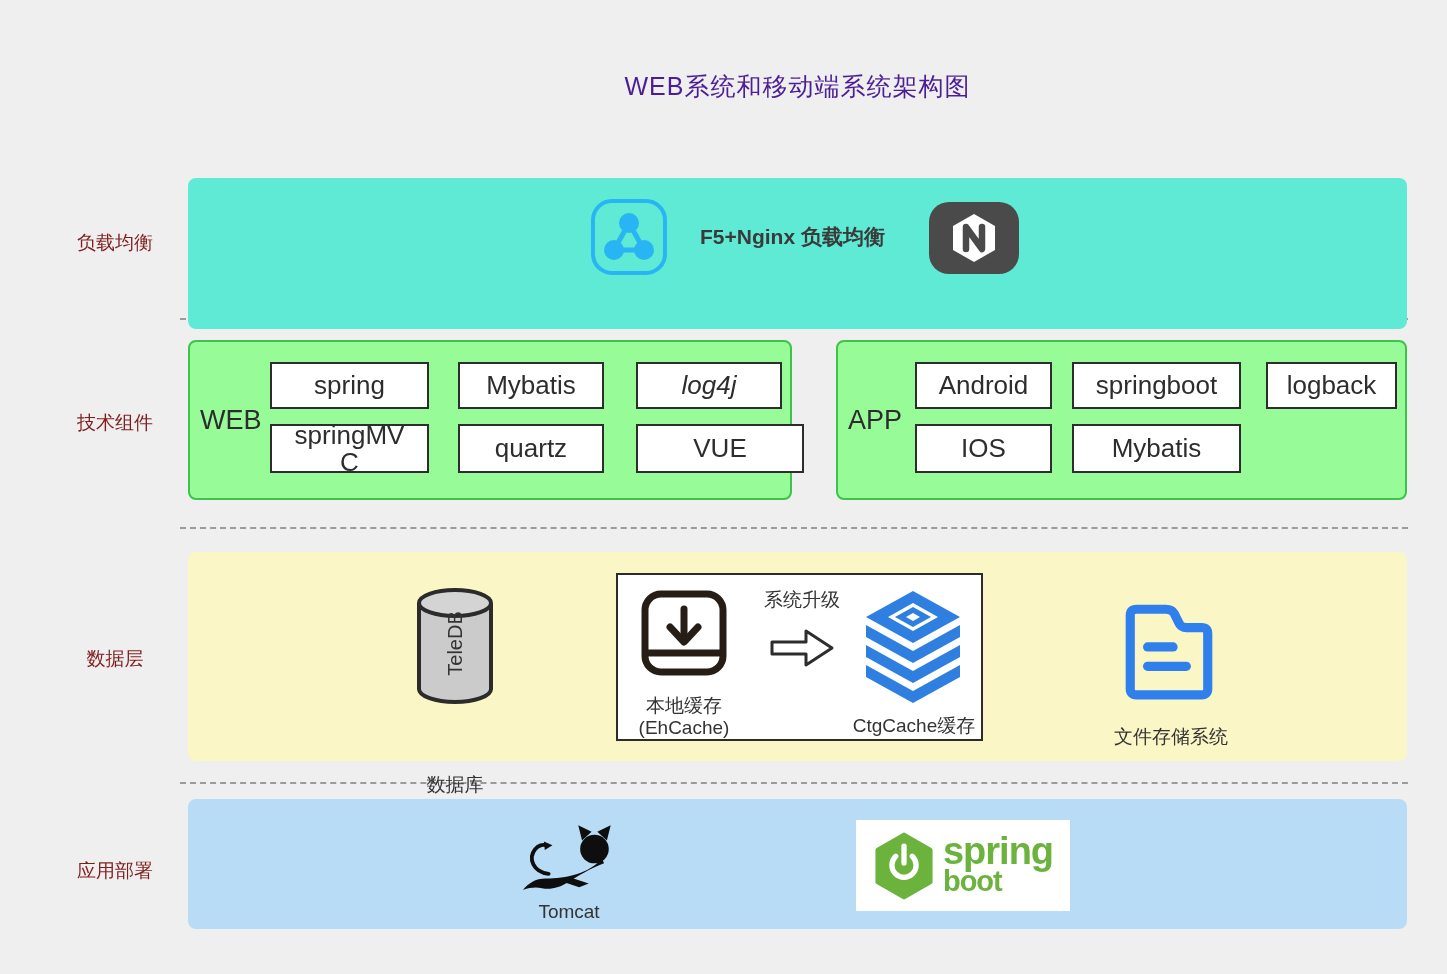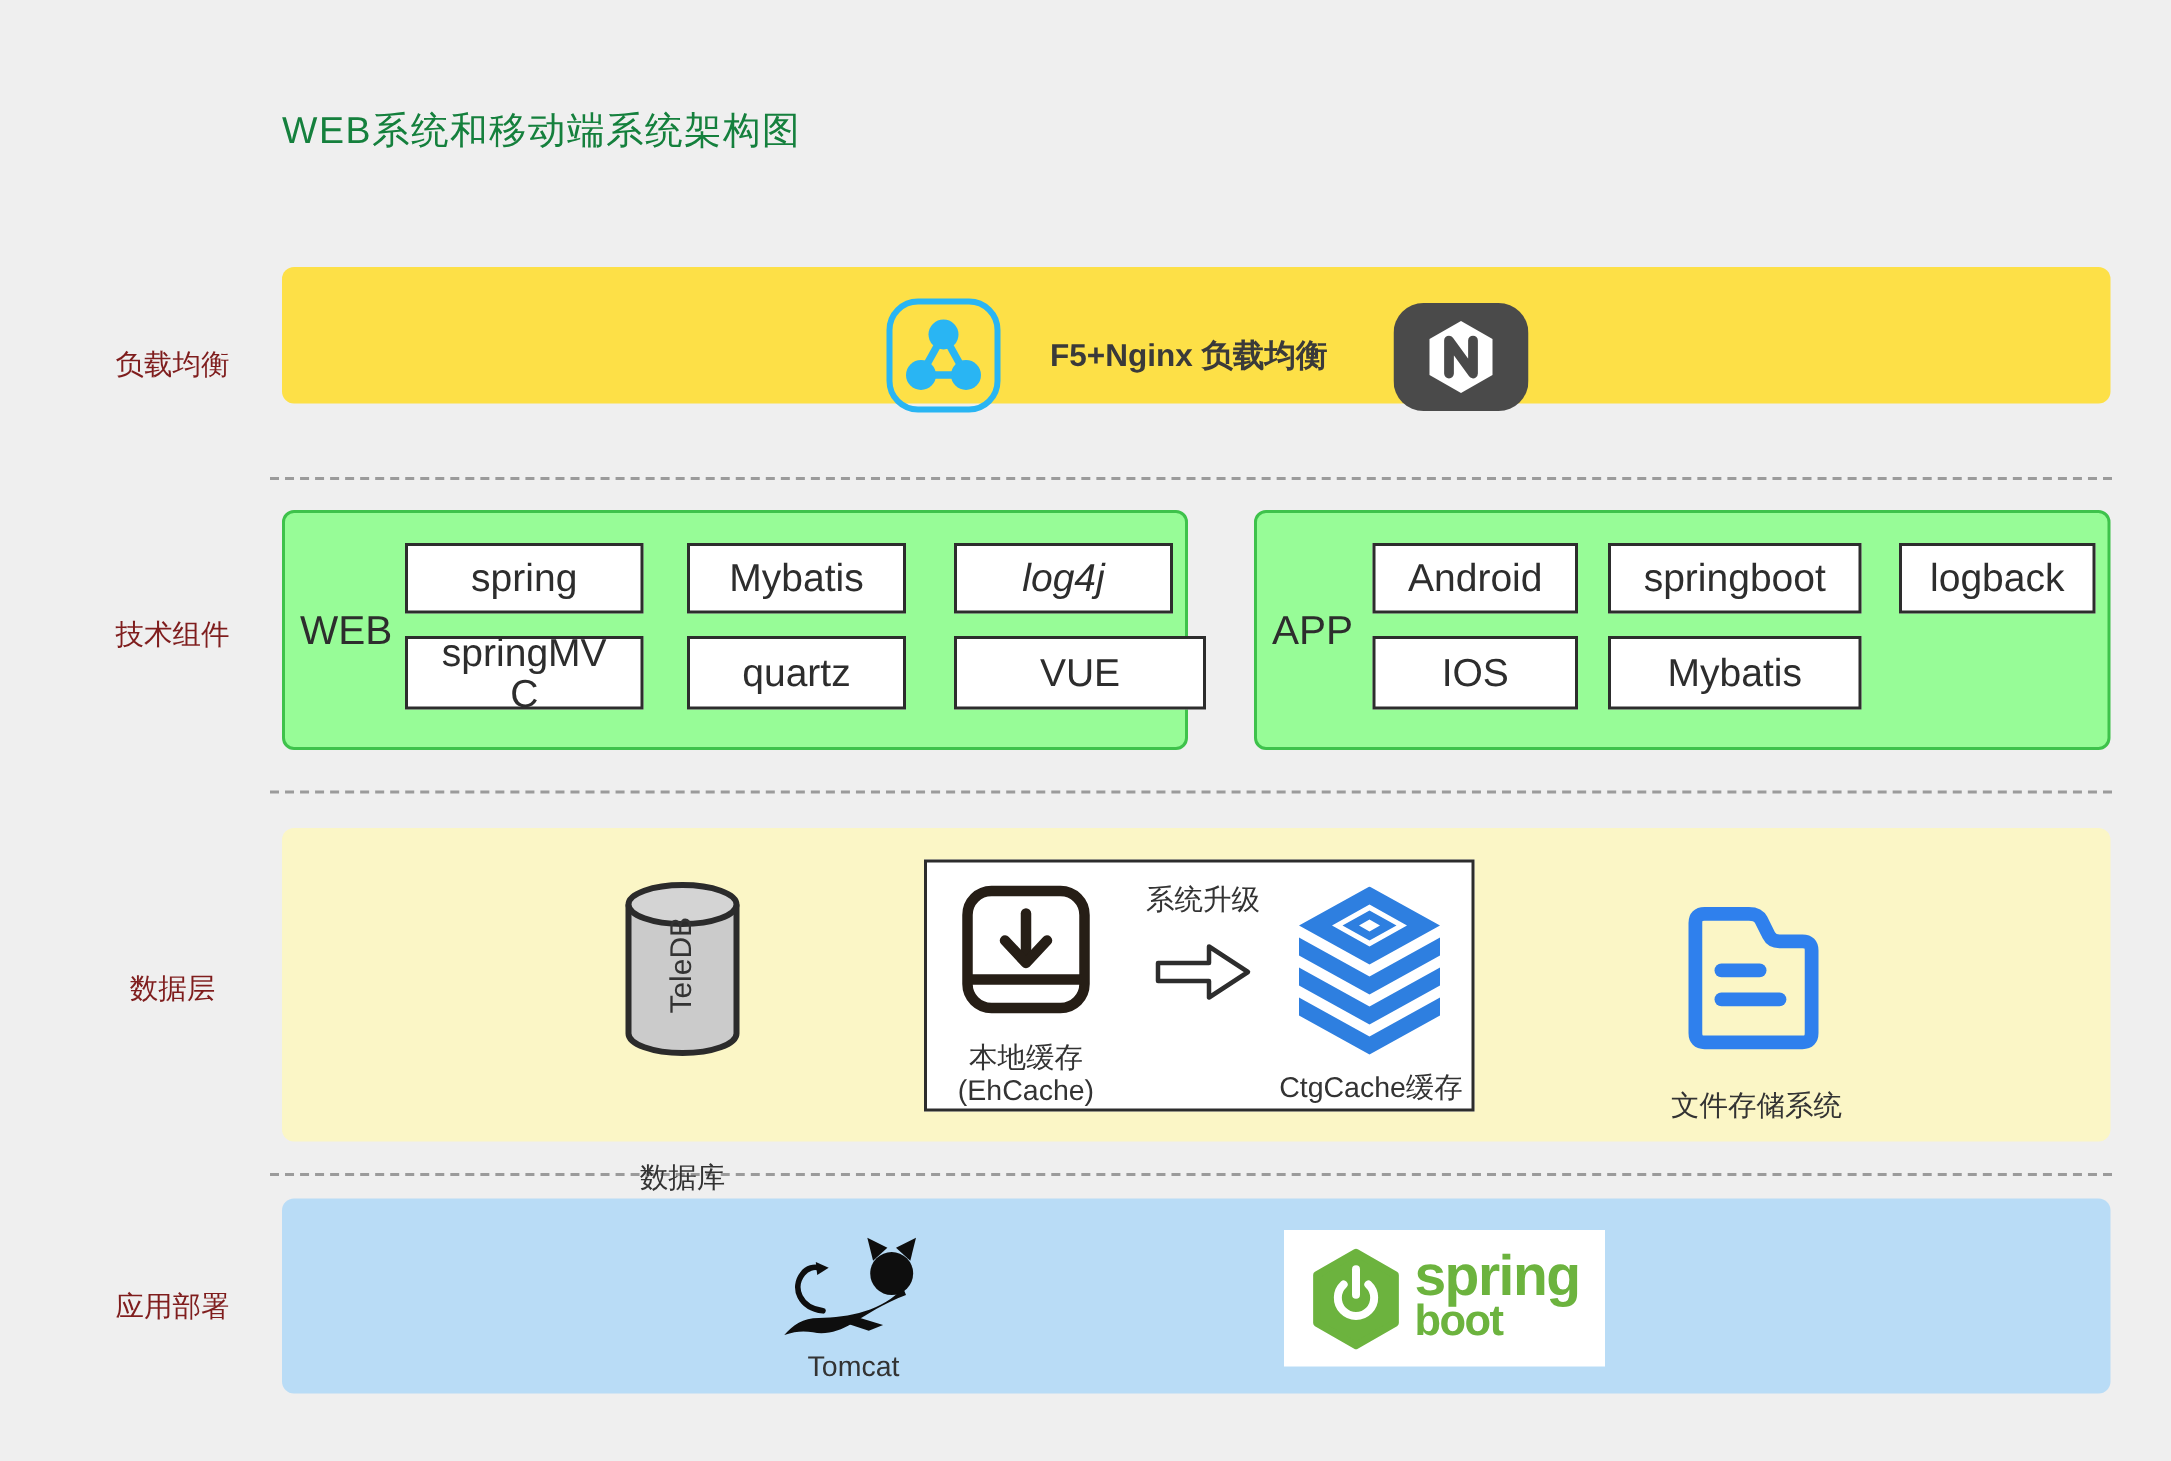--- a/index.html
+++ b/index.html
@@ -2,29 +2,29 @@
 <html><head>
 <meta charset="utf-8">
 <style>
   html,body{margin:0;padding:0;}
   body{
     width:1447px;height:974px;background:#efefef;overflow:hidden;
     font-family:"Liberation Sans","DejaVu Sans",sans-serif;color:#3a3a3a;
   }
   .stage{position:relative;width:1447px;height:974px;}
   .title{
-    position:absolute;left:188px;top:70px;width:1219px;text-align:left;
-    font-size:25px;letter-spacing:1px;color:#15803d;
+    position:absolute;left:188px;top:70px;width:1219px;text-align:center;
+    font-size:25px;letter-spacing:1px;color:#4c1d95;
   }
   .row-label{
     position:absolute;left:40px;width:150px;text-align:center;
     font-size:19px;color:#7f1d1d;
   }
   .band{position:absolute;left:188px;width:1219px;border-radius:8px;}
-  .band-pink{top:178px;height:91px;background:#fde047;}
+  .band-pink{top:178px;height:151px;background:#5eead4;}
   .band-yellow{top:552px;height:209px;background:#fbf6c6;}
   .band-blue{top:799px;height:130px;background:#b9dcf6;}
   .divider{
     position:absolute;left:180px;width:1228px;height:0;
     border-top:2px dashed #9b9b9b;
   }
   .tech-group{
     position:absolute;top:340px;height:160px;background:#97fc97;
     border:2px solid #3ec24b;border-radius:8px;box-sizing:border-box;
   }

